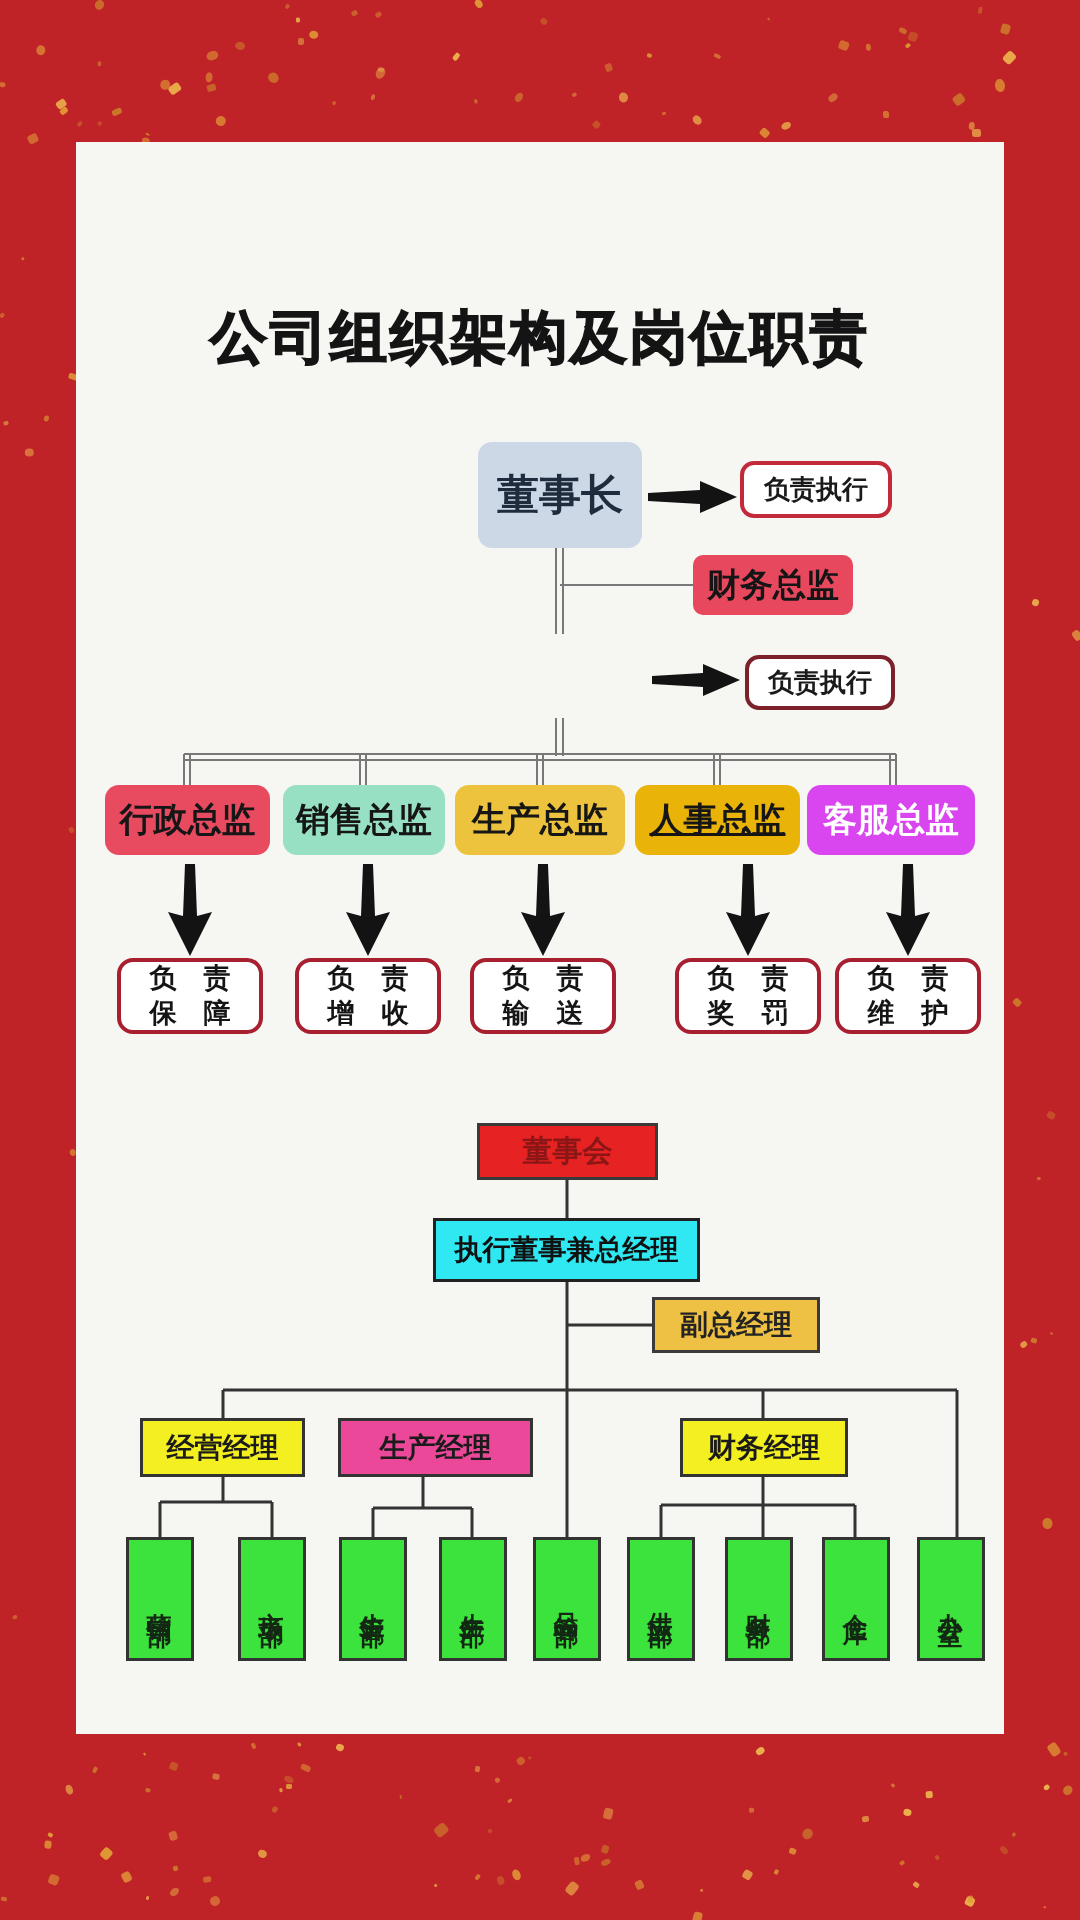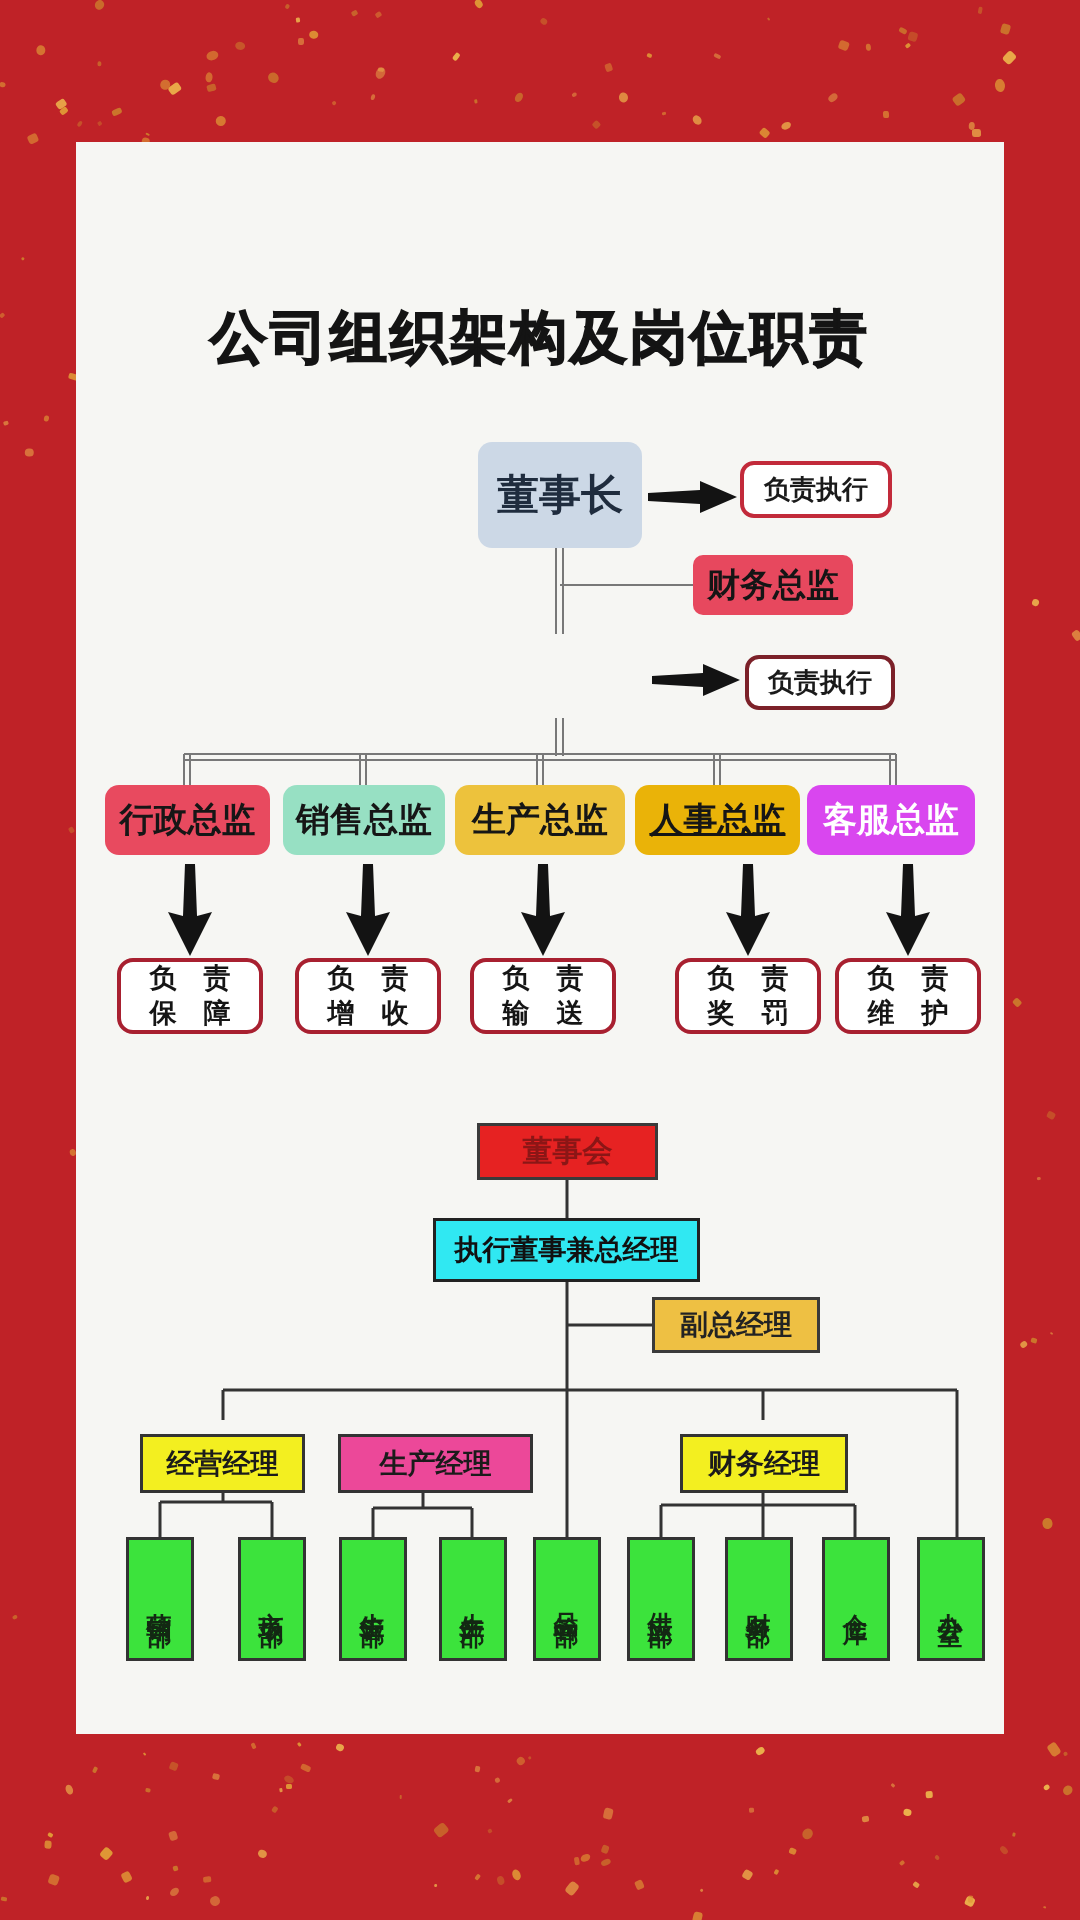--- a/index.html
+++ b/index.html
@@ -27,21 +27,21 @@
   #exec-note{left:745px;top:655px;width:150px;height:55px;border:4px solid #7c2129;border-radius:14px;background:#ffffff;font-size:26px;color:#1a1a1a;}
   .director{top:785px;height:70px;border-radius:14px;font-size:34px;}
   .duty-label{
     top:958px;height:76px;width:146px;background:#ffffff;
     border:4px solid #a82030;border-radius:16px;
     flex-direction:column;font-size:27px;line-height:35px;color:#151515;
   }
   #board{left:477px;top:1123px;width:181px;height:57px;border:3px solid #3a3a3a;font-size:30px;color:#8b1616;}
   #exec-director{left:433px;top:1218px;width:267px;height:64px;border:3px solid #222222;font-size:28px;color:#111111;}
   #deputy-gm{left:652px;top:1297px;width:168px;height:56px;border:3px solid #3a3a3a;font-size:28px;color:#232323;}
-  .manager{top:1418px;height:59px;border:3px solid #333333;font-size:28px;color:#1b1b1b;margin-top:16px;}
+  .manager{top:1418px;height:59px;border:3px solid #333333;font-size:28px;color:#1b1b1b;}
   .dept{
     top:1537px;height:124px;width:68px;border:3px solid #333333;
     font-size:25px;color:#132813;
     writing-mode:vertical-rl;text-orientation:upright;letter-spacing:5px;
   }
   .speckle{position:absolute;z-index:0;}
   #person-icon{display:inline-flex;}
 </style>
 </head>
 <body>

